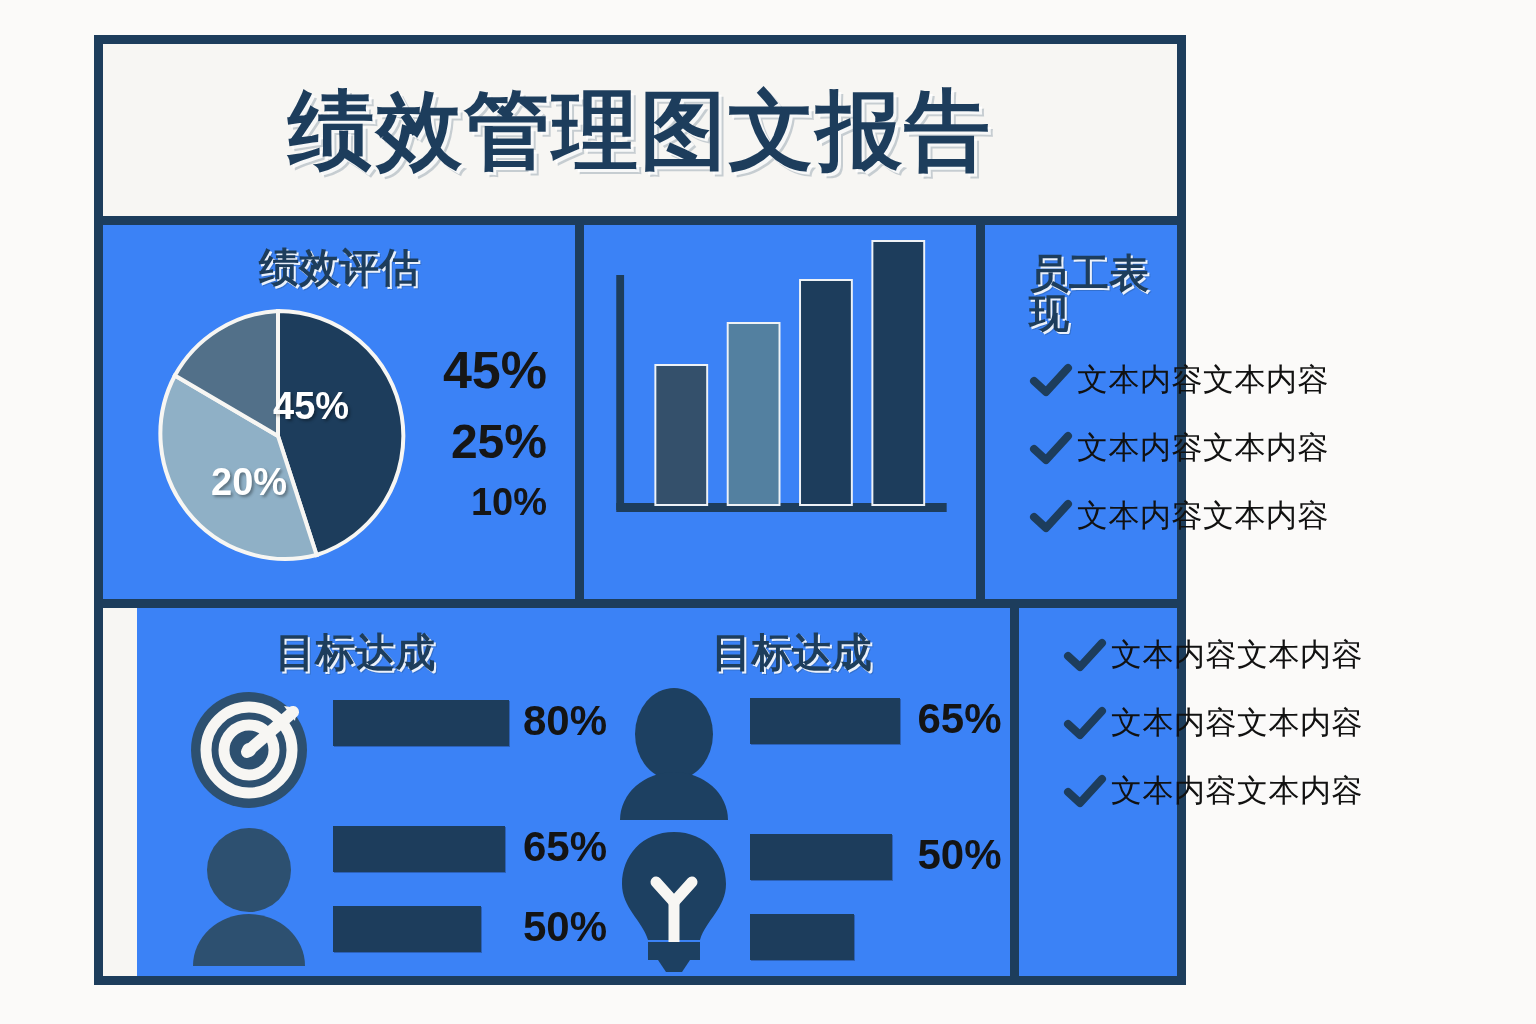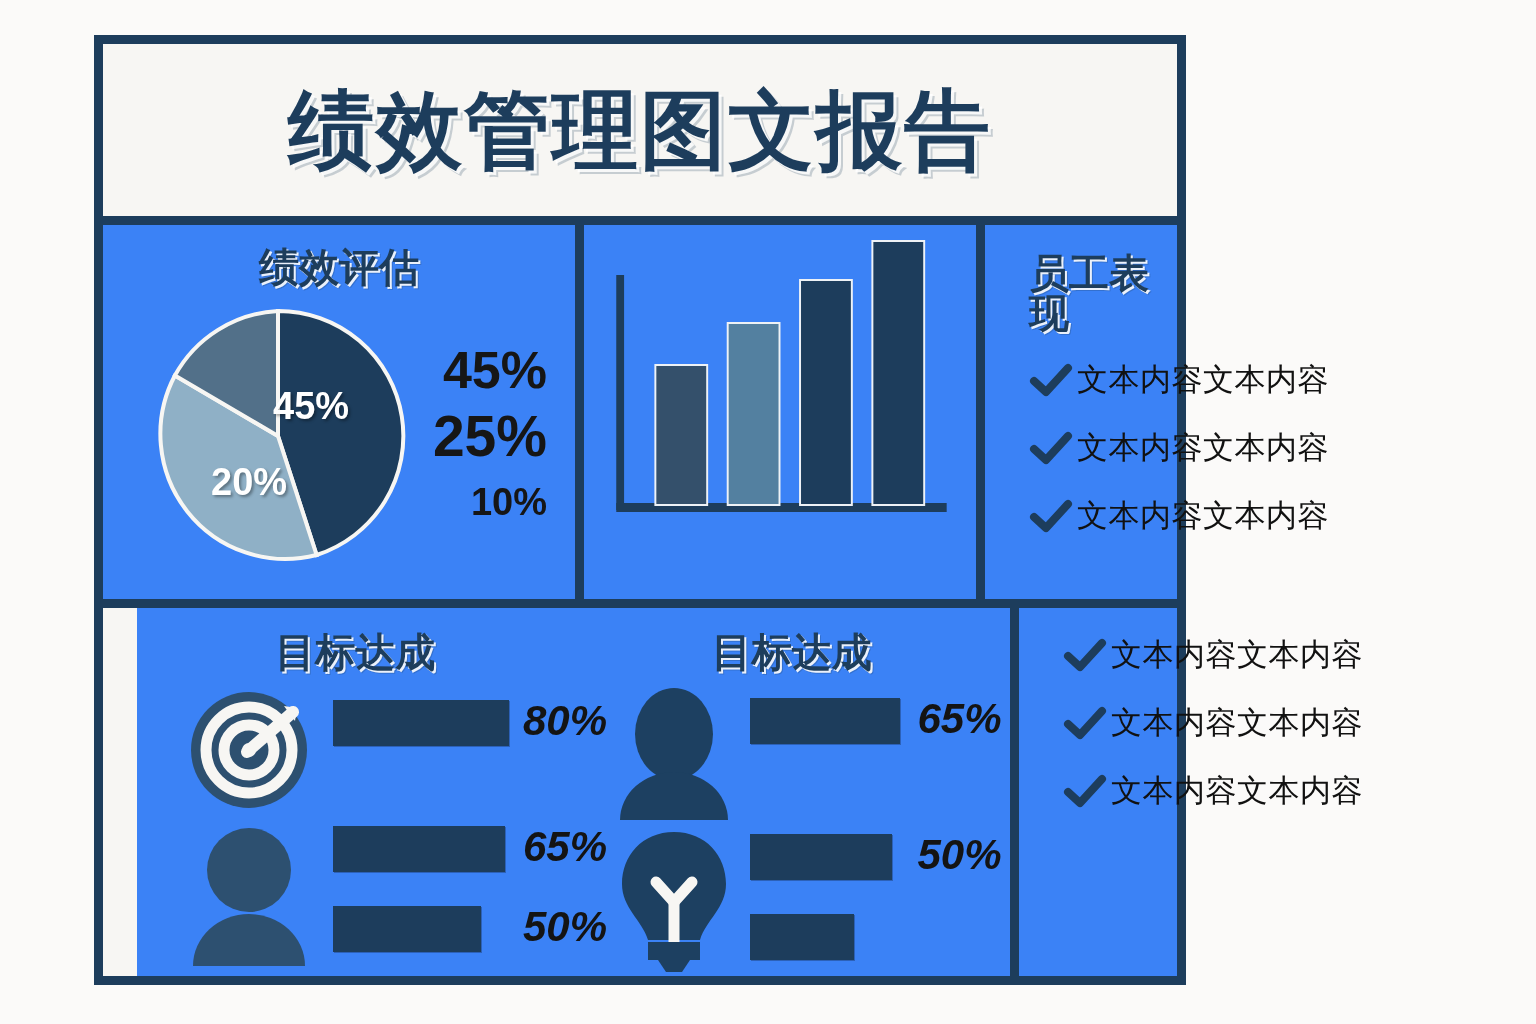--- a/index.html
+++ b/index.html
@@ -53,37 +53,37 @@
   .list-h{margin:28px 0 0 44px;}
 
   
   .pie-wrap{position:relative;height:278px;margin-top:14px;}
   .pie-svg{position:absolute;left:44px;top:4px;}
   .pie-legend{
     position:absolute;right:28px;top:42px;width:150px;
     text-align:right;color:#161616;font-weight:bold;
   }
   .lg1{font-size:52px;line-height:1.05;}
-  .lg2{font-size:57px;line-height:1.2;margin-top:4px;}
+  .lg2{font-size:48px;line-height:1.2;margin-top:15px;}
   .lg3{font-size:38px;line-height:1.2;margin-top:10px;}
 
   
   .barchart{position:absolute;left:0;top:0;width:100%;height:100%;}
 
   
   .chk-list{margin:26px 0 0 44px;}
   .chk-item{display:flex;align-items:flex-end;margin-bottom:26px;}
   .chk-ico{flex:0 0 48px;height:40px;}
   .chk-txt{font-size:31px;color:#111;letter-spacing:.5px;white-space:nowrap;}
 
   
   .goal-body{position:absolute;left:0;top:76px;right:0;bottom:10px;}
   .goal-ico{position:absolute;}
   .gbar{position:absolute;background:#1d3d5c;height:46px;box-shadow:1px 1px 0 rgba(0,0,0,.25);}
-  .gval{position:absolute;font-size:42px;font-weight:bold;color:#141414;line-height:46px;font-style:italic;}
+  .gval{position:absolute;font-size:42px;font-weight:bold;color:#141414;line-height:46px;}
 </style>
 </head>
 <body>
 
 <div class="poster">
 
   <div class="title-band">
     <div class="title-text">绩效管理图文报告</div>
   </div>
 

